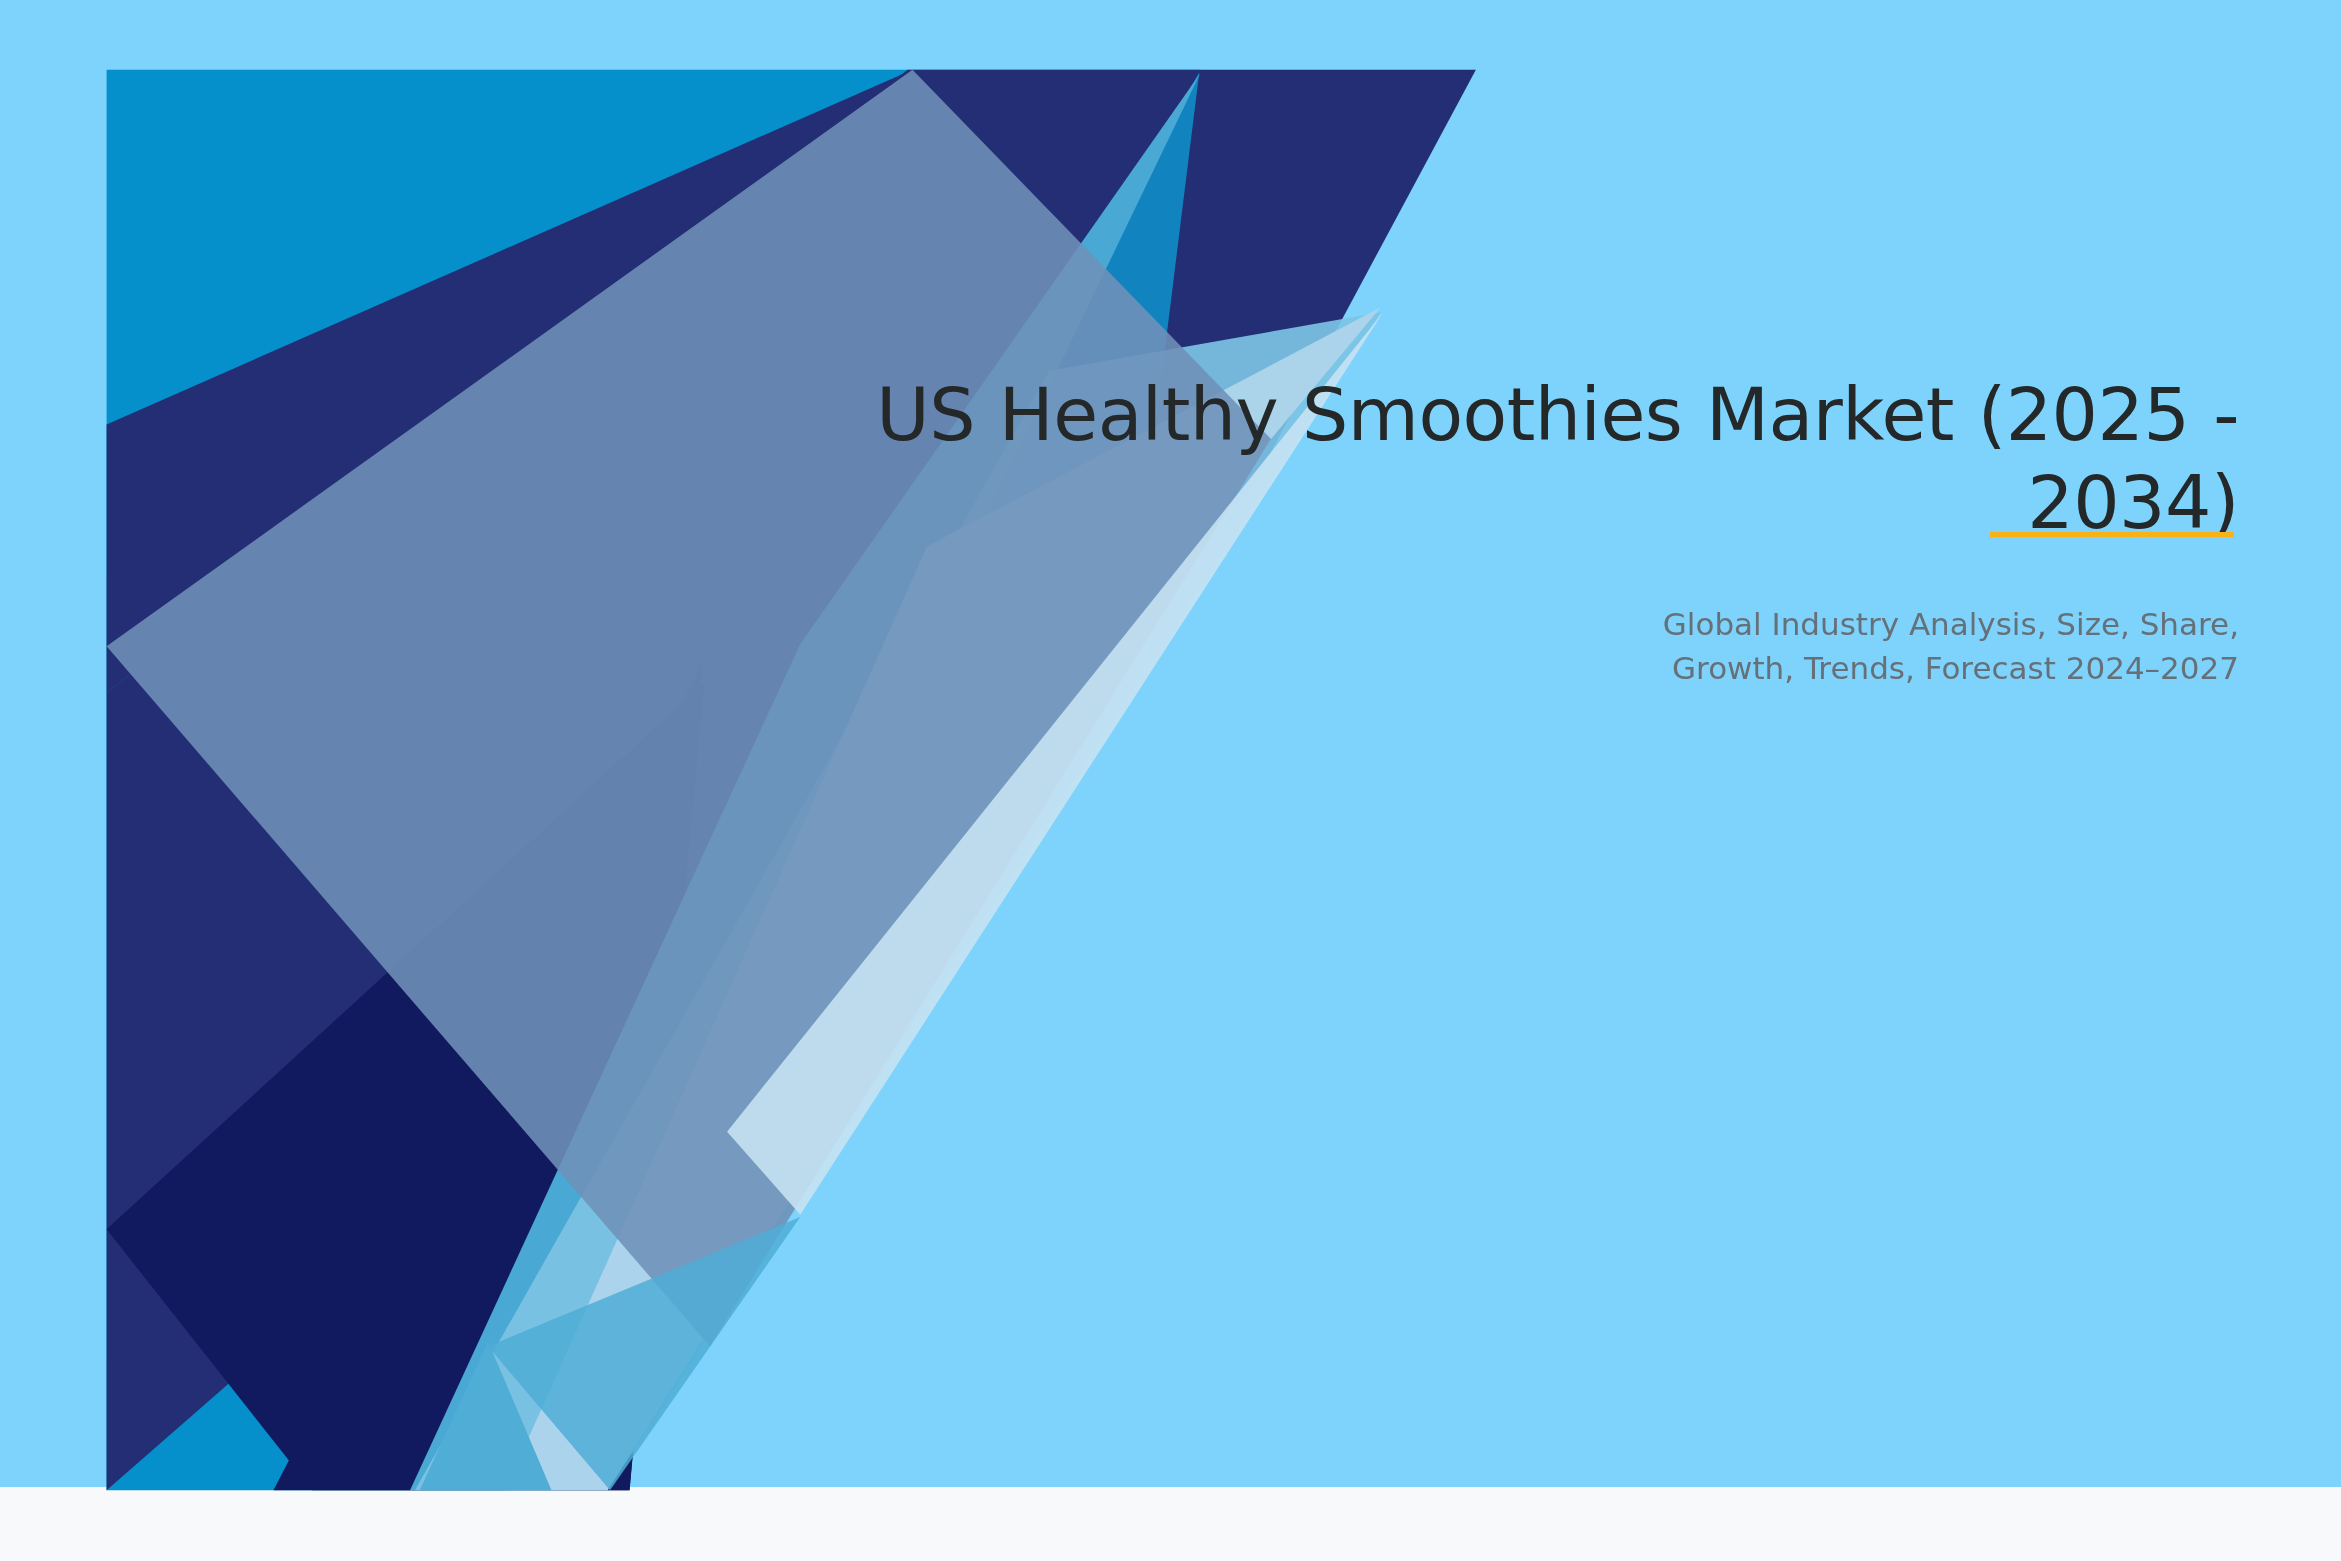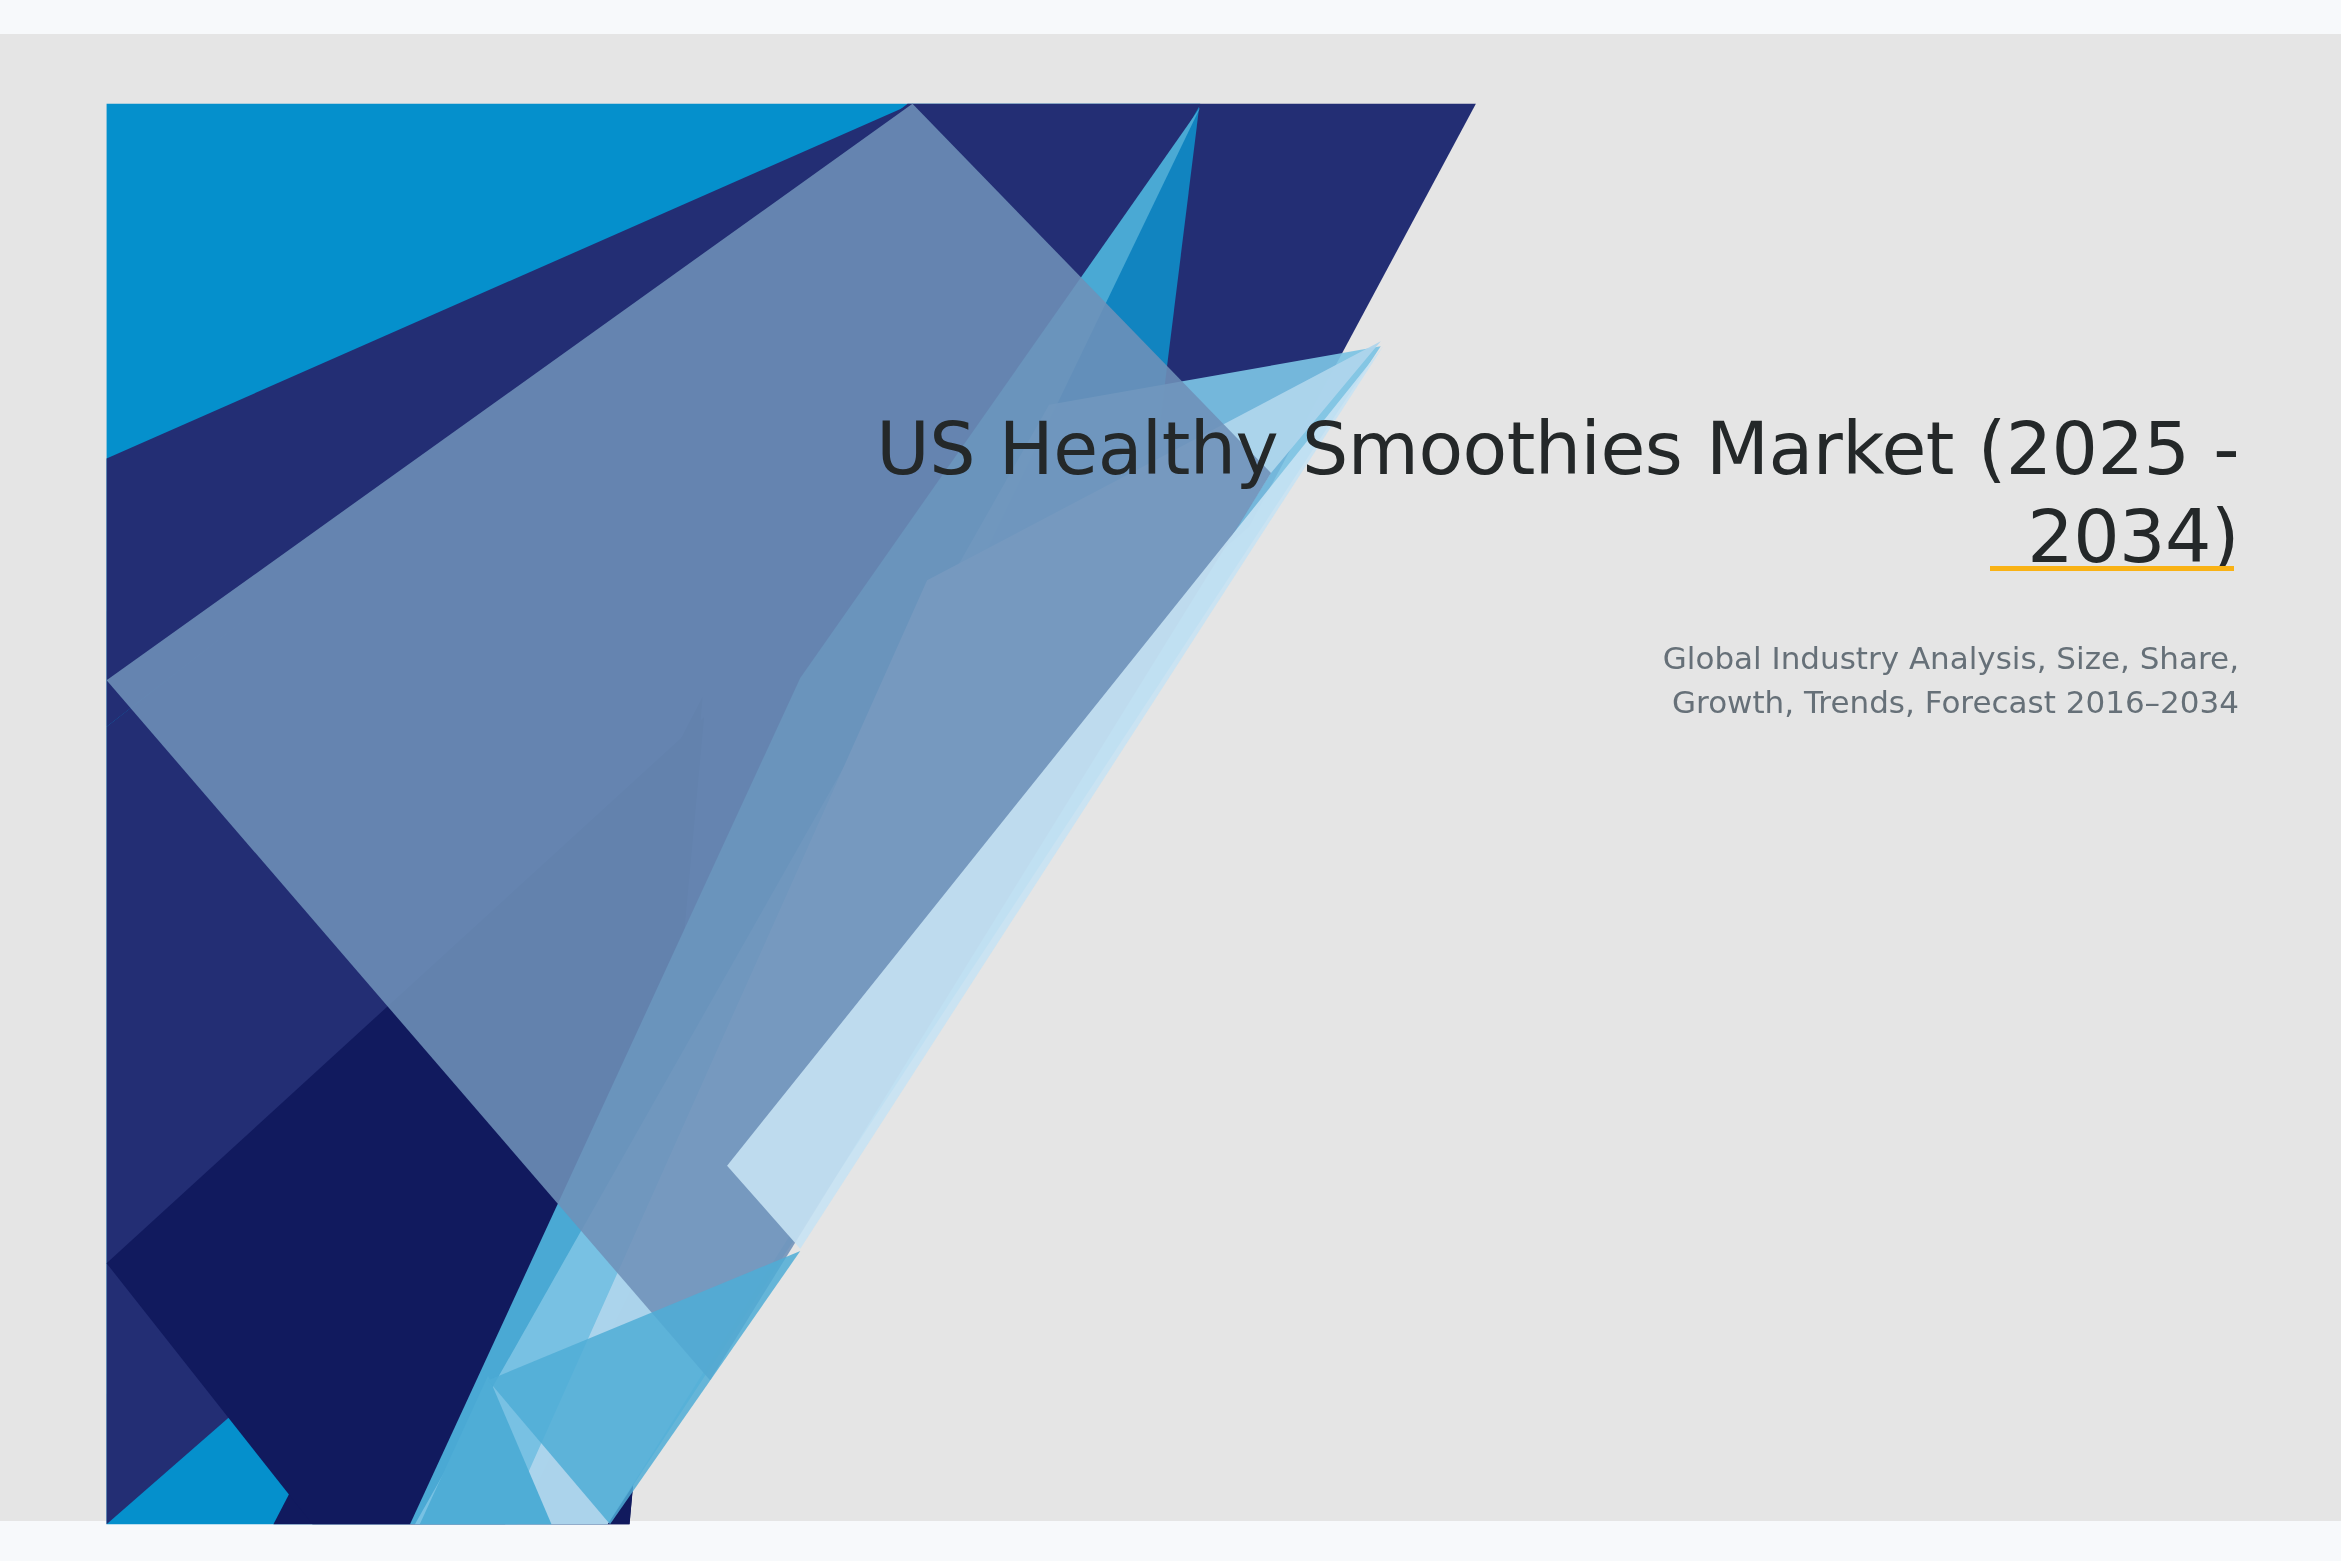--- a/index.html
+++ b/index.html
@@ -11,22 +11,21 @@
   }
   body {
     background: #f7f9fb;
     font-family: "DejaVu Sans", sans-serif;
   }
 
   #slide {
     position: relative;
     width: 2342px;
     height: 1487px;
-    background: #e5e5e5;
-    margin-top: 34px;
+    background: #7dd3fc;
   }
 
   
   #artwork {
     position: absolute;
     left: 0;
     top: 0;
     width: 2342px;
     height: 1561px;
   }
@@ -121,18 +120,18 @@
     </svg>
   </div>
 
   <div id="text-block">
 
     <div id="title-wrap">
       <h1 id="page-title">US Healthy Smoothies Market (2025 - 2034)</h1>
       <div id="title-underline"></div>
     </div>
 
-    <p id="page-subtitle">Global Industry Analysis, Size, Share, Growth, Trends, Forecast 2016–2034</p>
+    <p id="page-subtitle">Global Industry Analysis, Size, Share, Growth, Trends, Forecast 2024–2027</p>
 
   </div>
 
 </div>
 
 
 </body></html>

